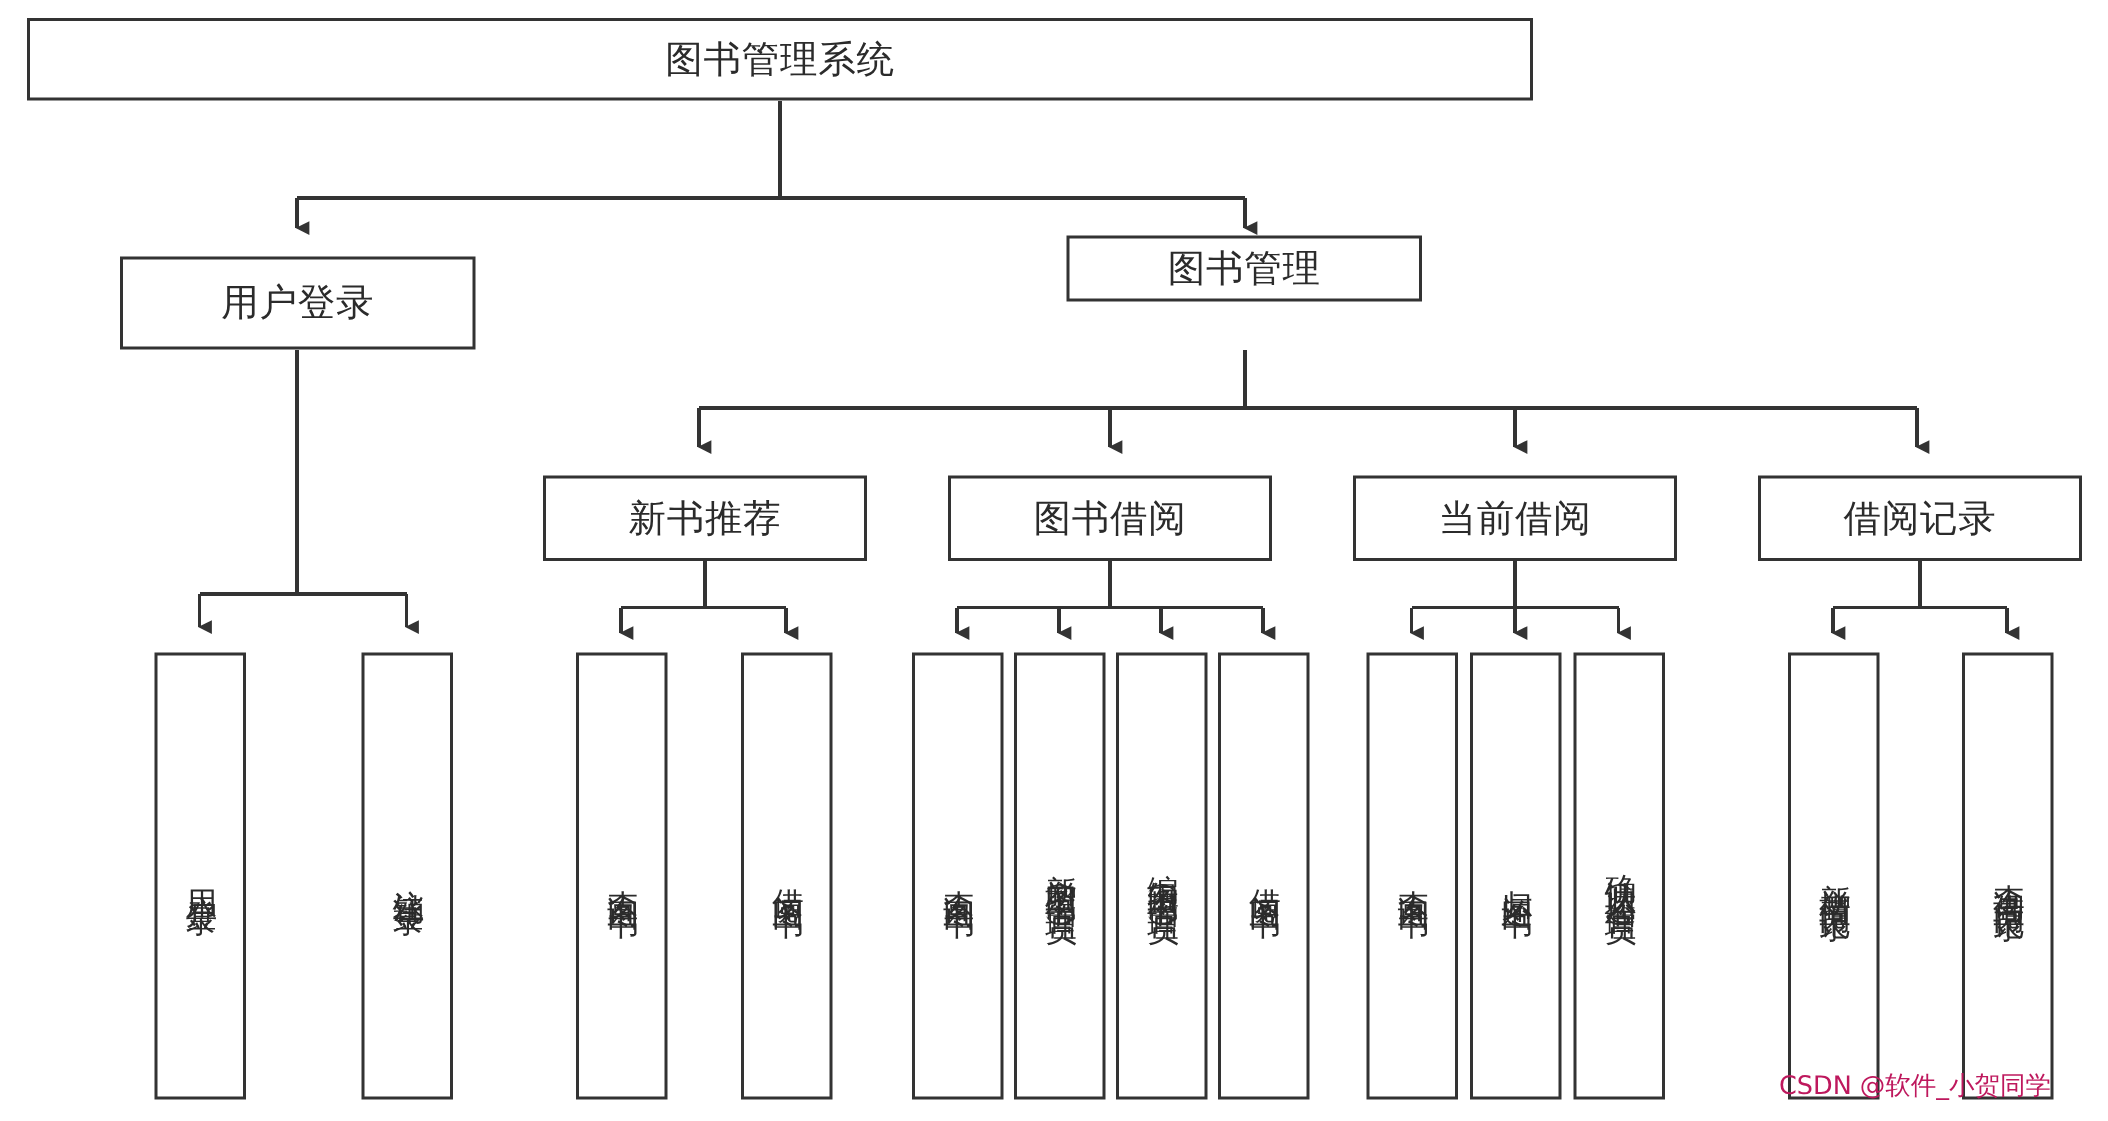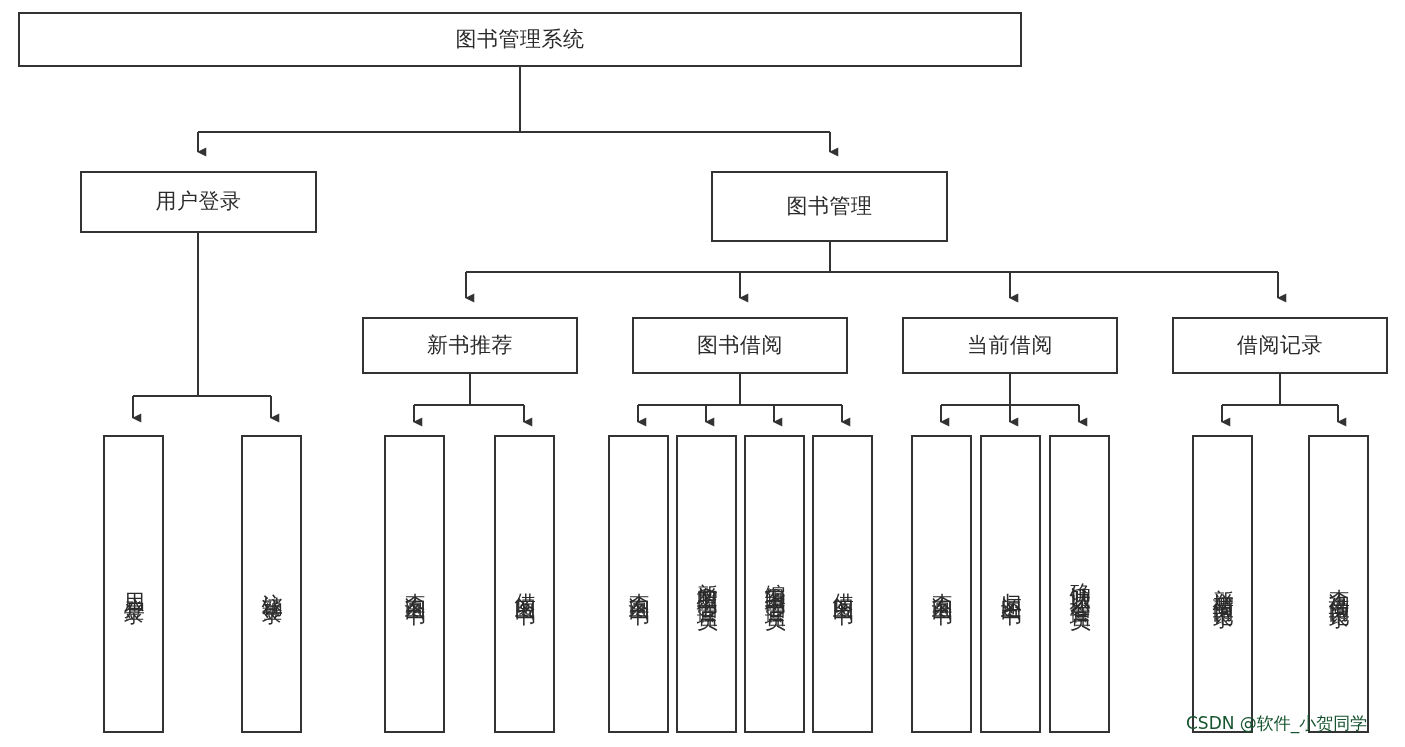--- a/index.html
+++ b/index.html
@@ -36,40 +36,40 @@
     justify-content: center;
     z-index: 2;
   }
   .node .label {
     color: #2b2b2b;
     letter-spacing: 0.5px;
     white-space: nowrap;
     line-height: 1.12;
   }
   .node.horizontal .label {
-    font-size: 21px;
+    font-size: 25px;
   }
   .node.vertical {
     align-items: center;
     justify-content: center;
   }
   .node.vertical .label {
     writing-mode: vertical-rl;
     text-orientation: upright;
     font-size: 21px;
     letter-spacing: 4px;
     text-align: center;
     max-height: 100%;
   }
   #watermark {
     position: absolute;
     left: 1186px;
     top: 712px;
     font-size: 17px;
-    color: #14532d;
+    color: #be185d;
     z-index: 5;
     white-space: nowrap;
   }
 </style>
 </head>
 <body>
 
 <div id="diagram-root">
 
   <svg id="edges" viewBox="0 0 1405 747" xmlns="http://www.w3.org/2000/svg">
@@ -122,21 +122,21 @@
     </g>
   </svg>
 
   <div class="node horizontal" style="left:18px; top:12px; width:1004px; height:55px;">
     <span class="label">图书管理系统</span>
   </div>
 
   <div class="node horizontal" style="left:80px; top:171px; width:237px; height:62px;">
     <span class="label">用户登录</span>
   </div>
-  <div class="node horizontal" style="left:711px; top:171px; width:237px; height:71px;">
+  <div class="node horizontal" style="left:711px; top:157px; width:237px; height:44px;">
     <span class="label">图书管理</span>
   </div>
 
   <div class="node horizontal" style="left:632px; top:317px; width:216px; height:57px;">
     <span class="label">图书借阅</span>
   </div>
   <div class="node horizontal" style="left:362px; top:317px; width:216px; height:57px;">
     <span class="label">新书推荐</span>
   </div>
   <div class="node horizontal" style="left:1172px; top:317px; width:216px; height:57px;">

